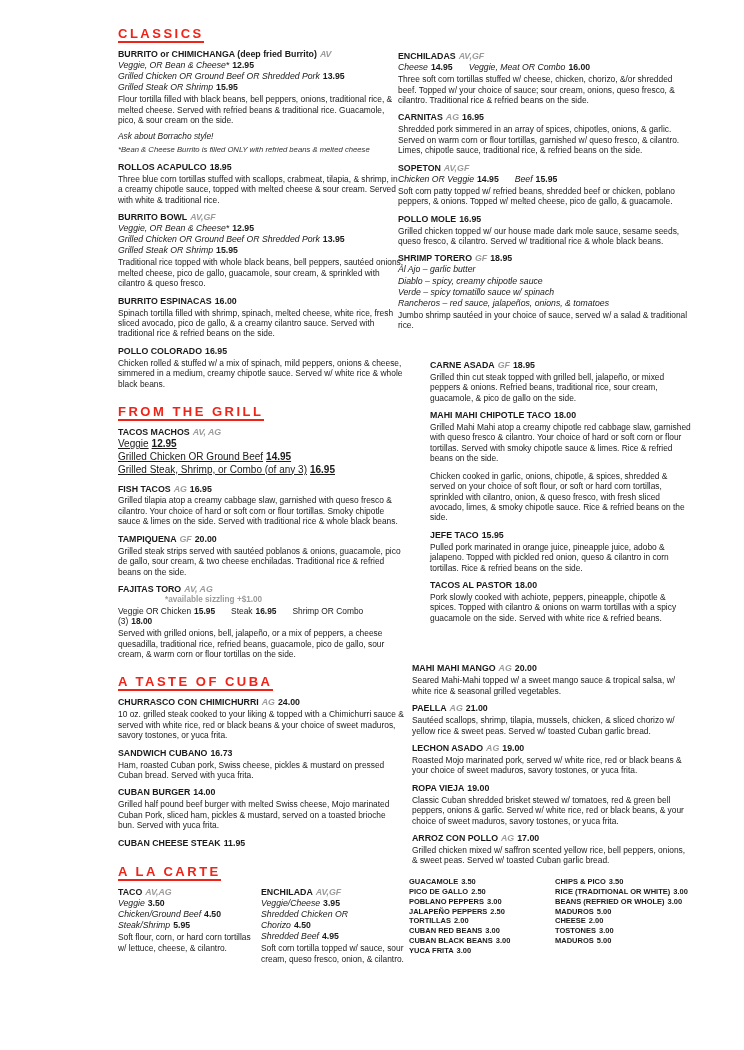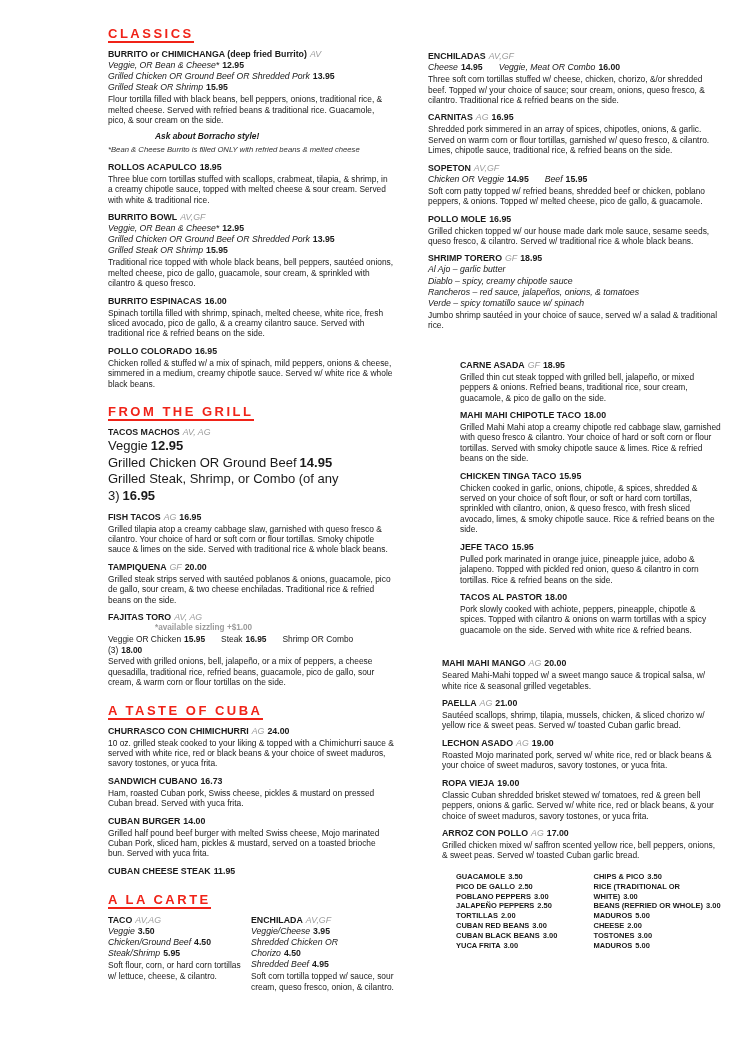--- a/index.html
+++ b/index.html
@@ -1,50 +1,50 @@
 <!DOCTYPE html>
 <html><head>
 <meta charset="utf-8">
 <style>
   :root { --accent:#f02318; --tag:#9b9b9b; --ink:#1a1a1a; }
   * { box-sizing:border-box; }
   body { margin:0; background:#fff; font-family:"Liberation Sans", sans-serif; color:var(--ink); }
   .page { position:relative; width:744px; height:1050px; background:#ffffff; overflow:hidden; }
   .col { position:absolute; top:24px; }
-  .col-left { left:108px; width:286px; }
-  .col-right { left:428px; width:293px; padding-top:27px; }
+  .col-left { left:118px; width:286px; }
+  .col-right { left:398px; width:293px; padding-top:27px; }
 
   .section { margin-bottom:13px; }
   .section-header { display:inline-block; color:var(--accent); font-size:13px; font-weight:bold;
     letter-spacing:2.5px; border-bottom:2.2px solid var(--accent); padding-bottom:0px; margin-bottom:6px;
     transform-origin:left center; }
 
   .menu-item { margin-bottom:7px; }
   .item-head { font-size:8.8px; font-weight:bold; line-height:1.25; }
-  .item-tags { color:var(--tag); font-weight:normal; font-style:italic; margin-left:3px; }
+  .item-tags { color:var(--tag); font-weight:bold; font-style:italic; margin-left:3px; }
   .item-price { margin-left:3px; }
   .subnote { color:var(--tag); font-weight:bold; font-size:8.2px; line-height:1.3;margin-left:47px; }
   .variant-line { line-height:1.28; }
   .variant-line.italic { font-style:italic; font-size:8.7px; }
   .variant-line.plain  { font-size:8.4px; }
-  .variant-line.small  { font-size:13px; }
+  .variant-line.small  { font-size:10px;text-decoration:underline; }
   .v-seg { margin-right:16px; }
   .v-price { font-weight:bold; font-style:normal; margin-left:3px; }
   .item-desc { font-size:8.4px; line-height:1.24; margin-top:1px; }
   .note { line-height:1.25; }
-  .note.bold-italic { font-weight:bold; font-style:italic; font-size:8.4px; margin-top:5px;margin-left:47px; }
+  .note.bold-italic { font-weight:normal; font-style:italic; font-size:8.4px; margin-top:5px; }
   .note.small-italic { font-style:italic; font-size:7.7px; margin-top:4px; color:#333; }
 
   .two-col { display:flex; }
   .two-col .menu-item { width:50%; }
 
   .rgroup-0 { }
   .rgroup-1 { margin-top:29px;margin-left:32px; }
-  .rgroup-2 { margin-top:23px; margin-left:14px; }
-  .rgroup-3 { margin-top:11px; margin-left:28px; }
+  .rgroup-2 { margin-top:40px; margin-left:14px; }
+  .rgroup-3 { margin-top:11px; margin-left:11px; }
 
   .sides { display:flex; gap:10px; }
   .sides-col { width:50%; font-size:7.5px; font-weight:bold; line-height:1.32; }
 </style>
 </head>
 <body>
 
 <div class="page">
   <div class="col col-left" id="col-left">
       <div class="section"><div class="section-header">CLASSICS</div><div class="menu-item">
@@ -134,36 +134,35 @@
           <div class="item-desc">Soft corn patty topped w/ refried beans, shredded beef or chicken, poblano peppers, &amp; onions.  Topped w/ melted cheese, pico de gallo, &amp; guacamole.</div>
         </div>
         <div class="menu-item">
           <div class="item-head"><span class="item-name">POLLO MOLE</span><span class="item-price">16.95</span></div>
           <div class="item-desc">Grilled chicken topped w/ our house made dark mole sauce, sesame seeds, queso fresco, &amp; cilantro.  Served w/ traditional rice &amp; whole black beans.</div>
         </div>
         <div class="menu-item">
           <div class="item-head"><span class="item-name">SHRIMP TORERO</span><span class="item-tags">GF</span><span class="item-price">18.95</span></div>
           <div class="variant-line italic"><span class="v-seg"><span class="v-label">Al Ajo – garlic butter</span></span></div>
           <div class="variant-line italic"><span class="v-seg"><span class="v-label">Diablo – spicy, creamy chipotle sauce</span></span></div>
+          <div class="variant-line italic"><span class="v-seg"><span class="v-label">Verde – spicy tomatillo sauce w/ spinach</span></span></div>
           <div class="variant-line italic"><span class="v-seg"><span class="v-label">Rancheros – red sauce, jalapeños, onions, &amp; tomatoes</span></span></div>
-          <div class="variant-line italic"><span class="v-seg"><span class="v-label">Verde – spicy tomatillo sauce w/ spinach</span></span></div>
           <div class="item-desc">Jumbo shrimp sautéed in your choice of sauce, served w/ a salad &amp; traditional rice.</div>
         </div>
       </div>
       <div class="rgroup rgroup-1">
         <div class="menu-item">
           <div class="item-head"><span class="item-name">CARNE ASADA</span><span class="item-tags">GF</span><span class="item-price">18.95</span></div>
           <div class="item-desc">Grilled thin cut steak topped with grilled bell, jalapeño, or mixed peppers &amp; onions.  Refried beans, traditional rice, sour cream, guacamole, &amp; pico de gallo on the side.</div>
         </div>
         <div class="menu-item">
           <div class="item-head"><span class="item-name">MAHI MAHI CHIPOTLE TACO</span><span class="item-price">18.00</span></div>
           <div class="item-desc">Grilled Mahi Mahi atop a creamy chipotle red cabbage slaw, garnished with queso fresco &amp; cilantro.  Your choice of hard or soft corn or flour tortillas. Served with smoky chipotle sauce &amp; limes.  Rice &amp; refried beans on the side.</div>
         </div>
         <div class="menu-item">
-          <div class="item-head"><span class="item-name">CHICKEN TINGA TACO</span><span class="item-price">15.95</span></div>
           <div class="item-desc">Chicken cooked in garlic, onions, chipotle, &amp; spices, shredded &amp; served on your choice of soft flour, or soft or hard corn tortillas, sprinkled with cilantro, onion, &amp; queso fresco, with fresh sliced avocado, limes, &amp; smoky chipotle sauce.  Rice &amp; refried beans on the side.</div>
         </div>
         <div class="menu-item">
           <div class="item-head"><span class="item-name">JEFE TACO</span><span class="item-price">15.95</span></div>
           <div class="item-desc">Pulled pork marinated in orange juice, pineapple juice, adobo &amp; jalapeno. Topped with pickled red onion, queso &amp; cilantro in corn tortillas.  Rice &amp; refried beans on the side.</div>
         </div>
         <div class="menu-item">
           <div class="item-head"><span class="item-name">TACOS AL PASTOR</span><span class="item-price">18.00</span></div>
           <div class="item-desc">Pork slowly cooked with achiote, peppers, pineapple, chipotle &amp; spices. Topped with cilantro &amp; onions on warm tortillas with a spicy guacamole on the side.  Served with white rice &amp; refried beans.</div>
         </div>

